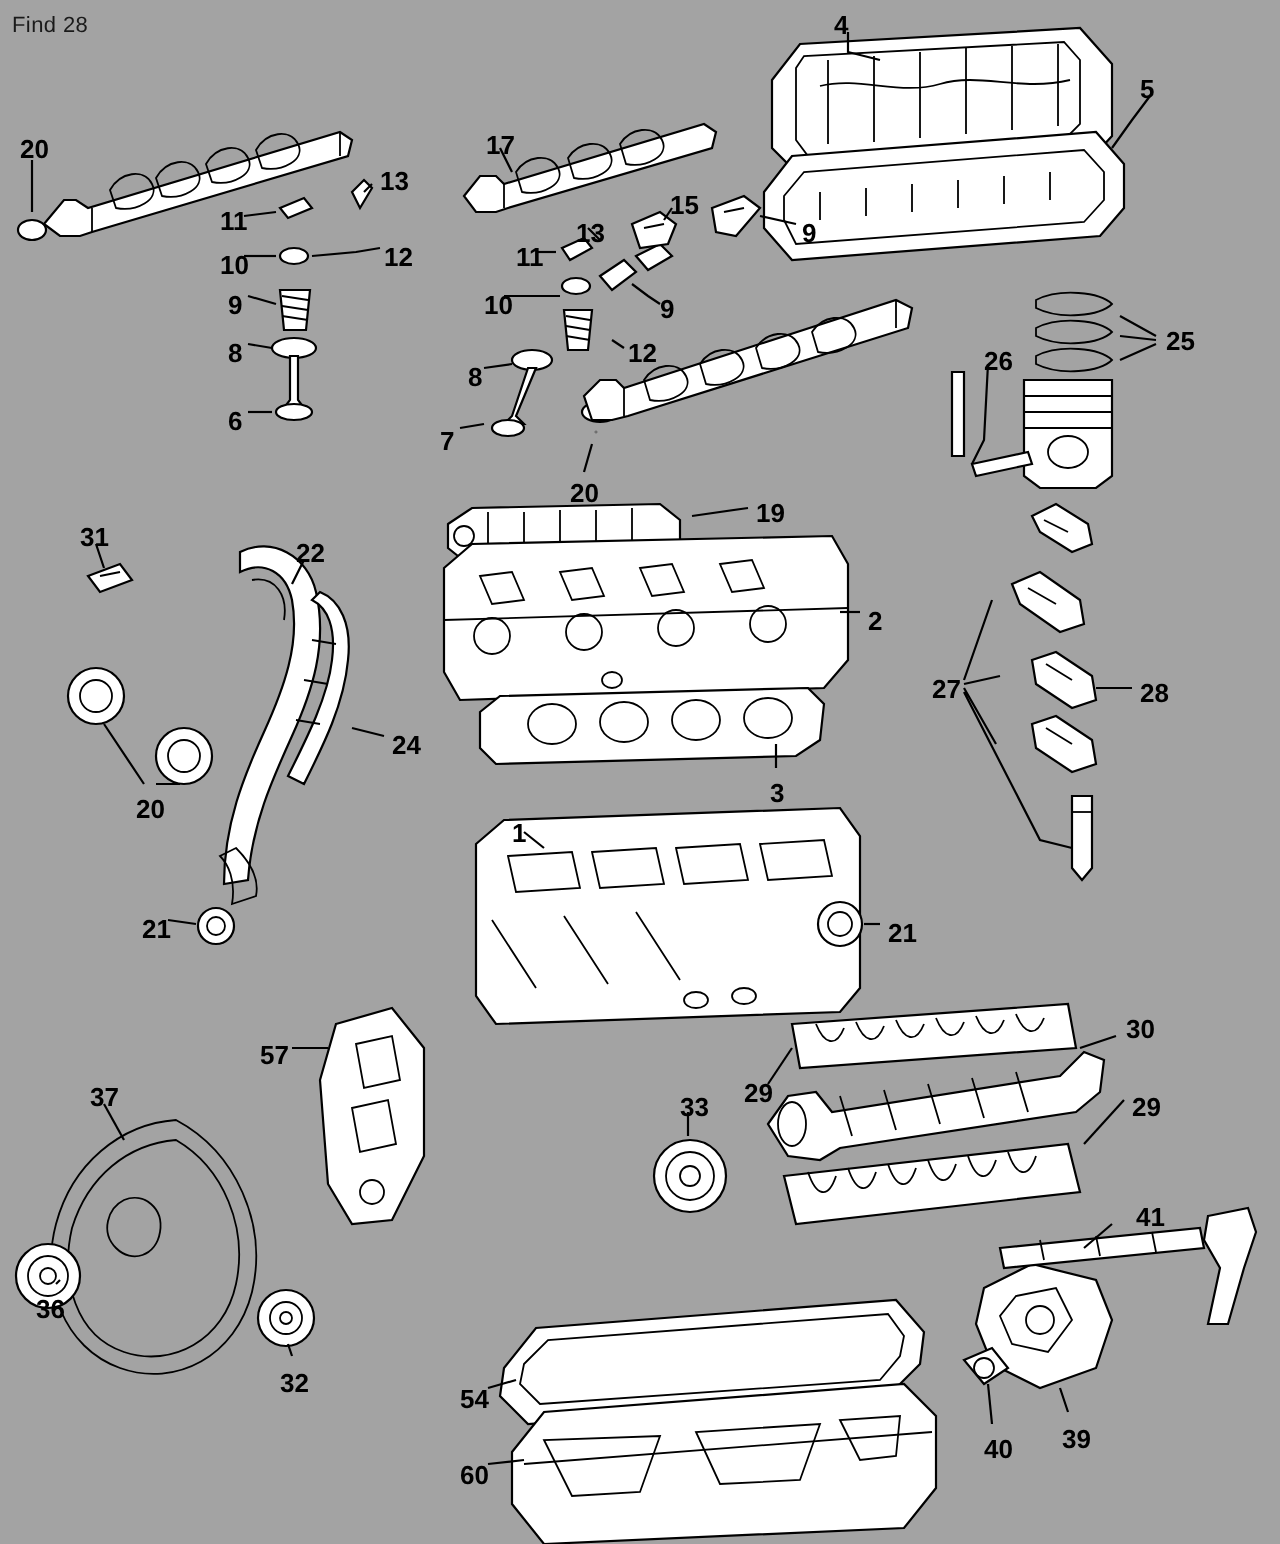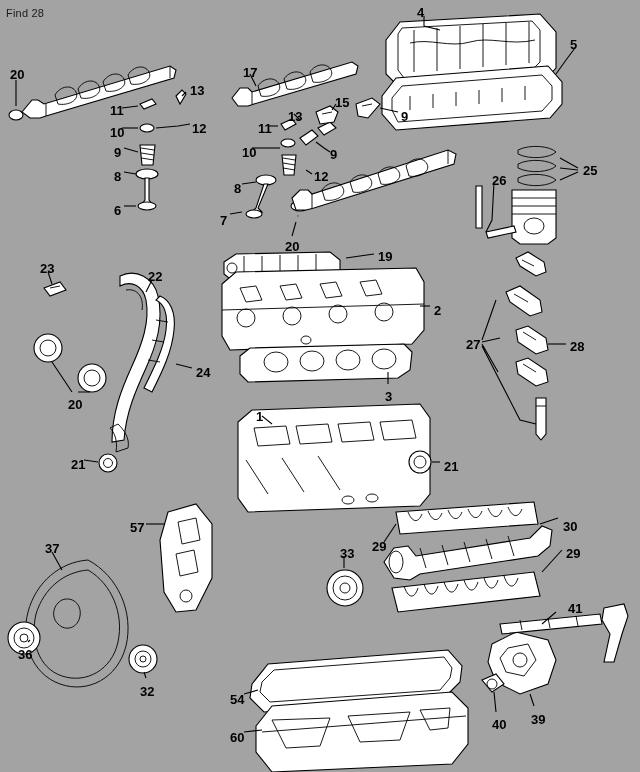--- a/index.html
+++ b/index.html
@@ -361,33 +361,33 @@
   <div class="callout" style="left:242px;top:146px">10</div>
   <div class="callout" style="left:314px;top:170px">12</div>
   <div class="callout" style="left:114px;top:170px">8</div>
   <div class="callout" style="left:234px;top:182px">8</div>
   <div class="callout" style="left:583px;top:164px">25</div>
   <div class="callout" style="left:492px;top:174px">26</div>
   <div class="callout" style="left:114px;top:204px">6</div>
   <div class="callout" style="left:220px;top:214px">7</div>
   <div class="callout" style="left:285px;top:240px">20</div>
   <div class="callout" style="left:378px;top:250px">19</div>
-  <div class="callout" style="left:40px;top:262px">23</div>
+  <div class="callout" style="left:40px;top:262px">31</div>
   <div class="callout" style="left:148px;top:270px">22</div>
   <div class="callout" style="left:434px;top:304px">2</div>
   <div class="callout" style="left:466px;top:338px">27</div>
   <div class="callout" style="left:570px;top:340px">28</div>
   <div class="callout" style="left:196px;top:366px">24</div>
   <div class="callout" style="left:385px;top:390px">3</div>
   <div class="callout" style="left:68px;top:398px">20</div>
   <div class="callout" style="left:256px;top:410px">1</div>
   <div class="callout" style="left:71px;top:458px">21</div>
   <div class="callout" style="left:444px;top:460px">21</div>
   <div class="callout" style="left:130px;top:521px">57</div>
-  <div class="callout" style="left:563px;top:520px">30</div>
+  <div class="callout" style="left:563px;top:508px">30</div>
   <div class="callout" style="left:45px;top:542px">37</div>
   <div class="callout" style="left:372px;top:540px">29</div>
   <div class="callout" style="left:566px;top:547px">29</div>
   <div class="callout" style="left:340px;top:547px">33</div>
   <div class="callout" style="left:568px;top:602px">41</div>
   <div class="callout" style="left:18px;top:648px">36</div>
   <div class="callout" style="left:140px;top:685px">32</div>
   <div class="callout" style="left:230px;top:693px">54</div>
   <div class="callout" style="left:492px;top:718px">40</div>
   <div class="callout" style="left:531px;top:713px">39</div>

